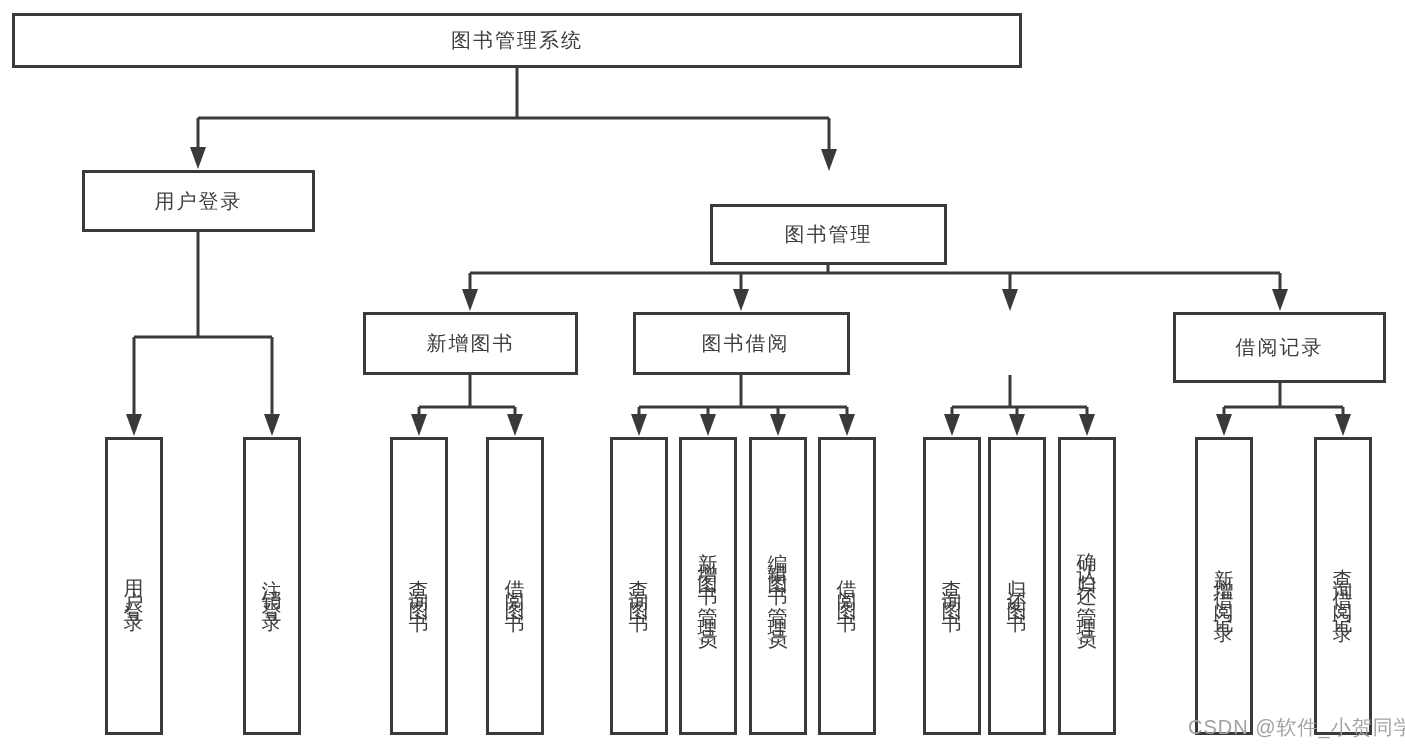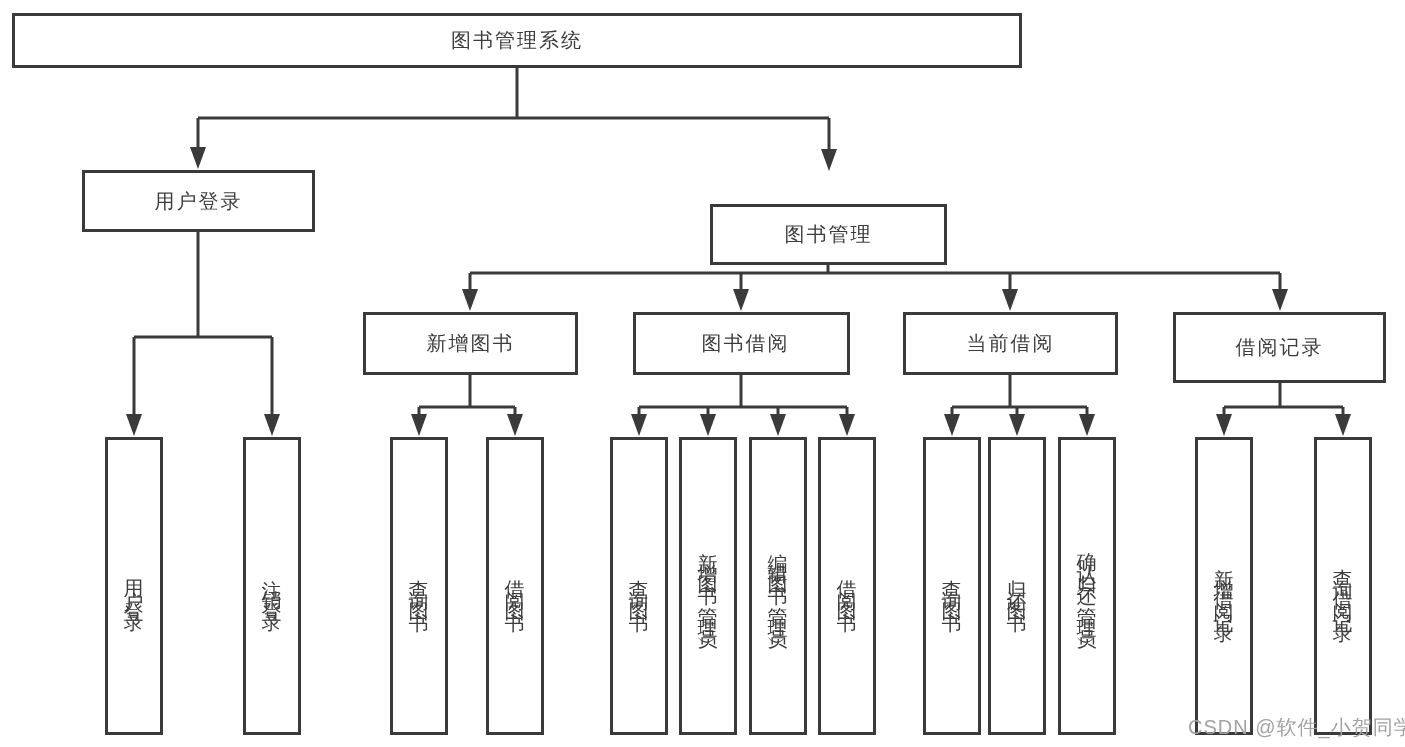--- a/index.html
+++ b/index.html
@@ -113,21 +113,20 @@
     <polygon fill="#3a3a3a" points="1343,436 1335,414 1351,414"></polygon>
   </svg>
 
   <div class="node" style="left:12px; top:13px; width:1010px; height:55px;">图书管理系统</div>
 
   <div class="node" style="left:82px; top:170px; width:233px; height:62px;">用户登录</div>
   <div class="node" style="left:710px; top:172px; width:237px; height:61px;margin-top:32px;">图书管理</div>
 
   <div class="node" style="left:363px; top:312px; width:215px; height:63px;">新增图书</div>
   <div class="node" style="left:633px; top:312px; width:217px; height:63px;padding-left:8px;">图书借阅</div>
-  <div class="node" style="left:903px; top:312px; width:215px; height:63px;">当前借阅</div>
   <div class="node" style="left:1173px; top:312px; width:213px; height:71px;">借阅记录</div>
 
   <div class="leaf" style="left:105px;">用户登录</div>
   <div class="leaf" style="left:243px;">注销登录</div>
 
   <div class="leaf" style="left:390px;">查询图书</div>
   <div class="leaf" style="left:486px;">借阅图书</div>
 
   <div class="leaf" style="left:610px;">查询图书</div>
   <div class="leaf" style="left:679px;">新增图书（管理员）</div>

